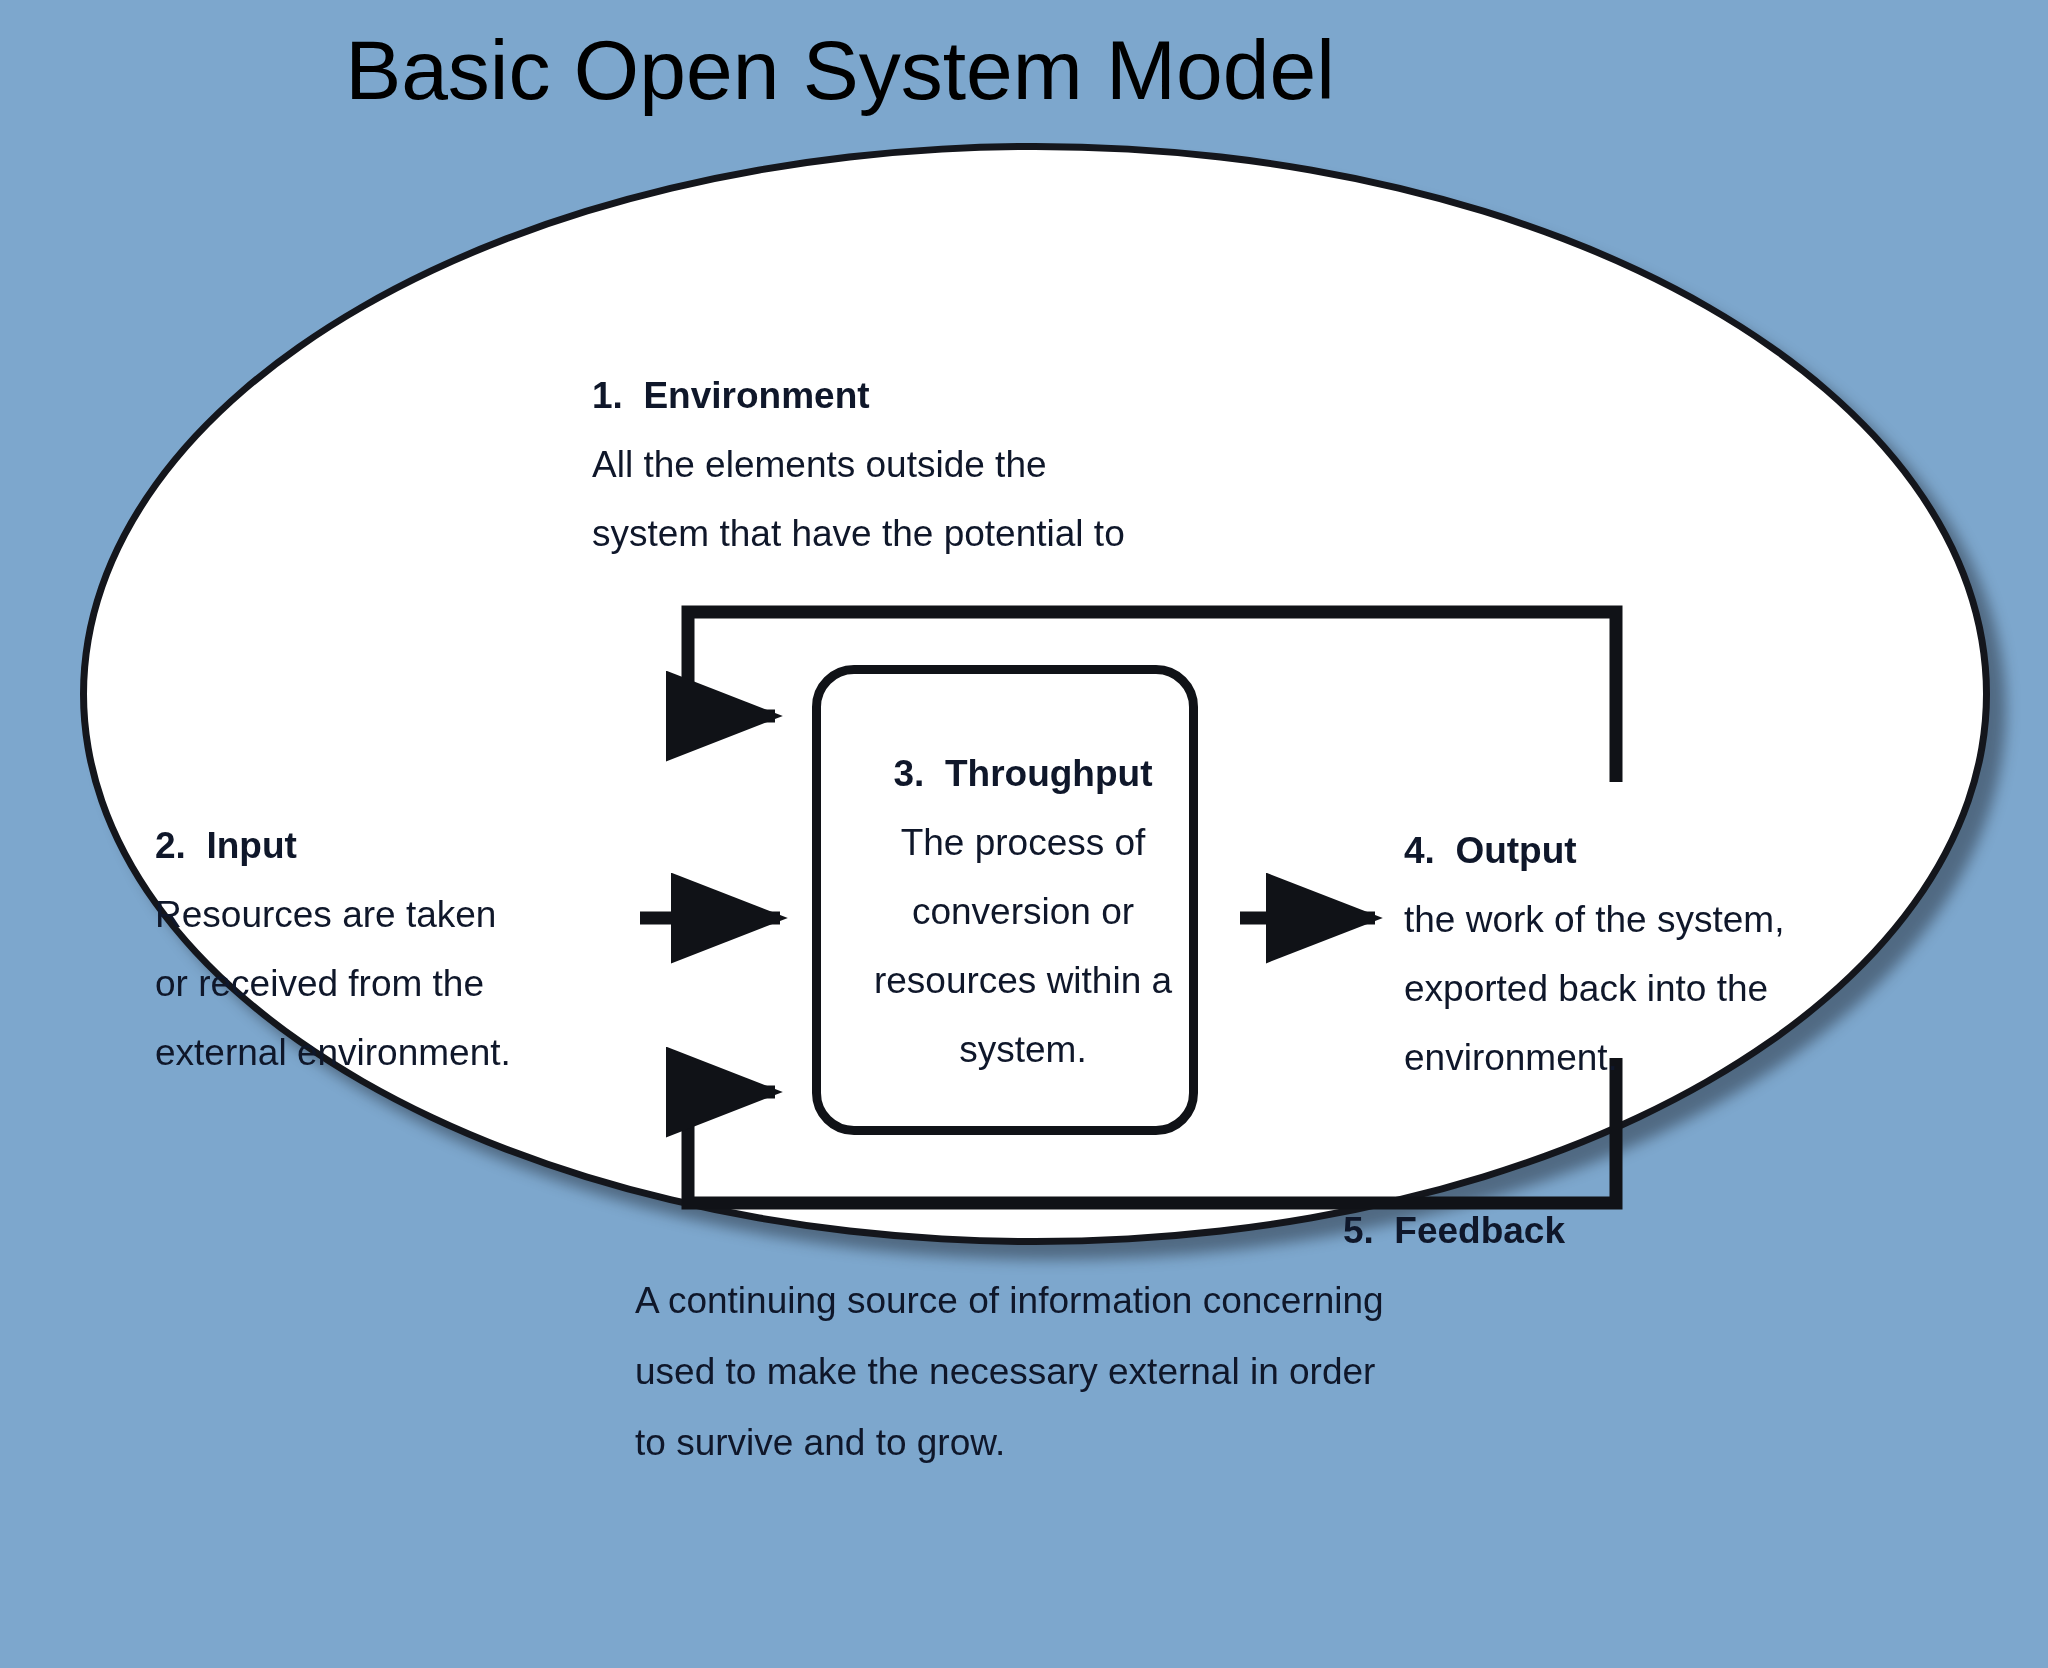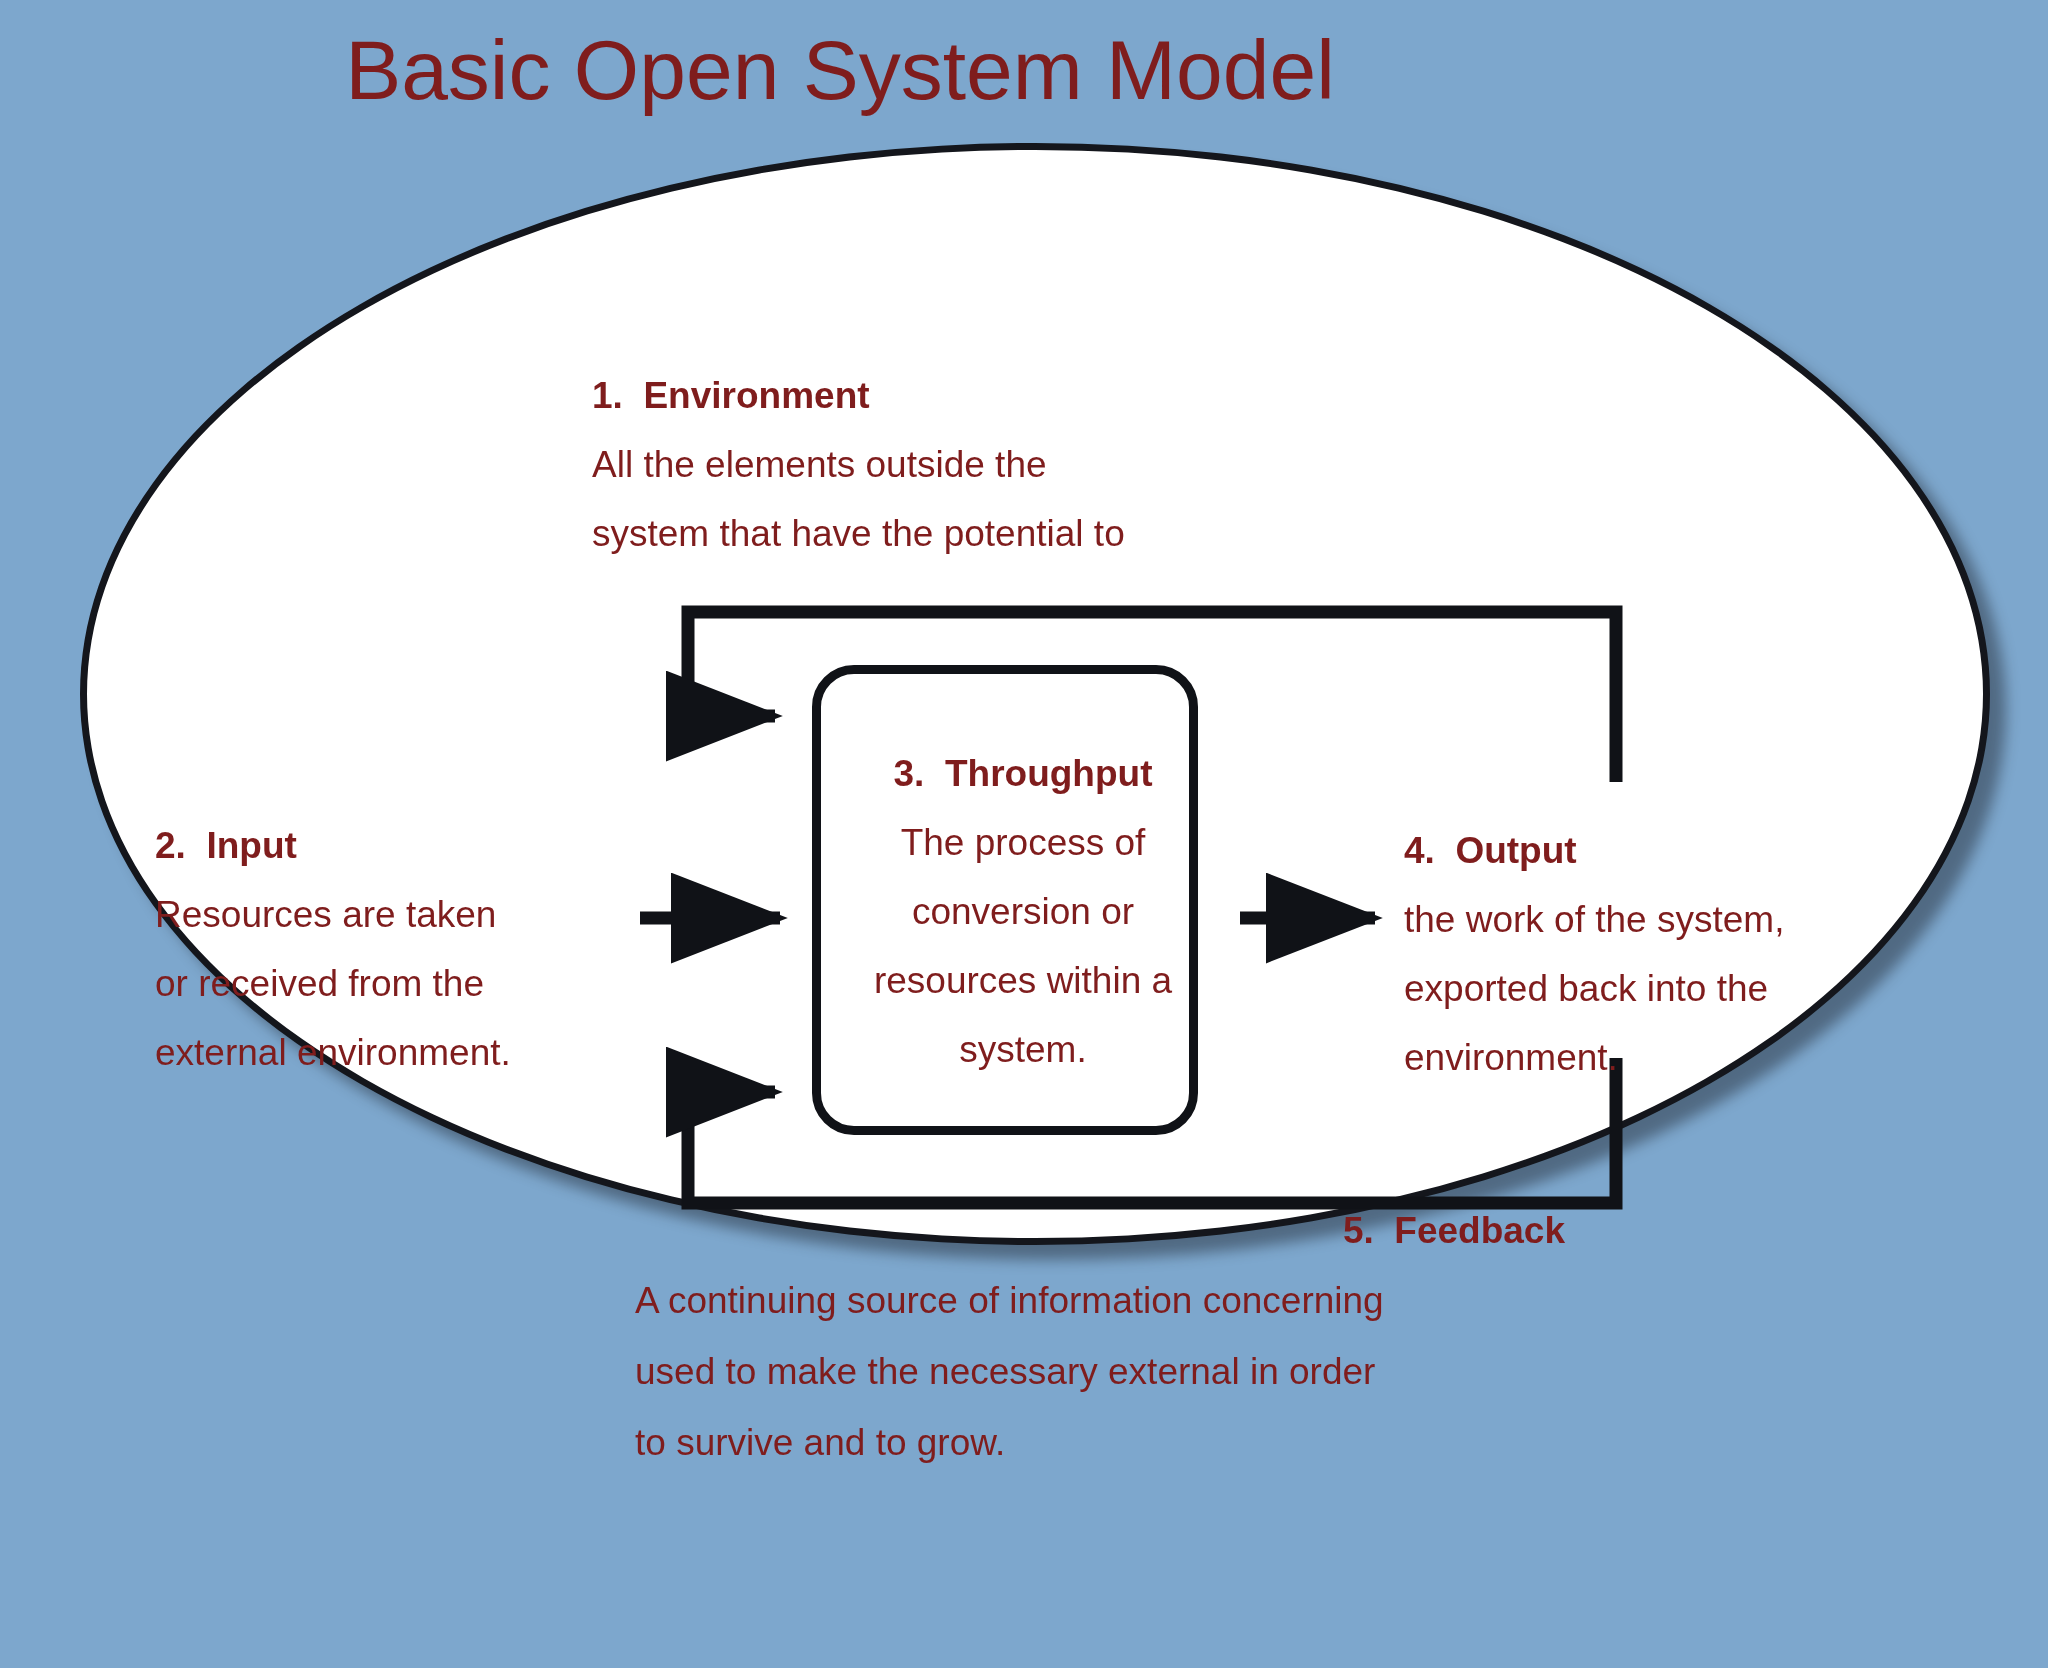--- a/index.html
+++ b/index.html
@@ -24,21 +24,21 @@
 
   
   .title {
     position: absolute;
     left: 0;
     top: 22px;
     width: 1680px;
     text-align: center;
     font-size: 84px;
     font-weight: 400;
-    color: #7f1d1d;
+    color: #000000;
     letter-spacing: 0px;
     font-family: "Liberation Sans", sans-serif;
   }
 
   
   .ellipse-shadow {
     position: absolute;
     left: 96px;
     top: 158px;
     width: 1910px;
@@ -53,21 +53,21 @@
     top: 143px;
     width: 1910px;
     height: 1102px;
     border-radius: 50%;
     background: #ffffff;
     border: 7px solid #14161c;
     box-sizing: border-box;
   }
 
   
-  .block { position: absolute; color: #7f1d1d; }
+  .block { position: absolute; color: #0f172a; }
   .block .hdr {
     font-weight: bold;
     font-size: 37px;
     line-height: 52px;
     white-space: pre;
   }
   .block .body {
     font-weight: normal;
     font-size: 37px;
     line-height: 52px;

